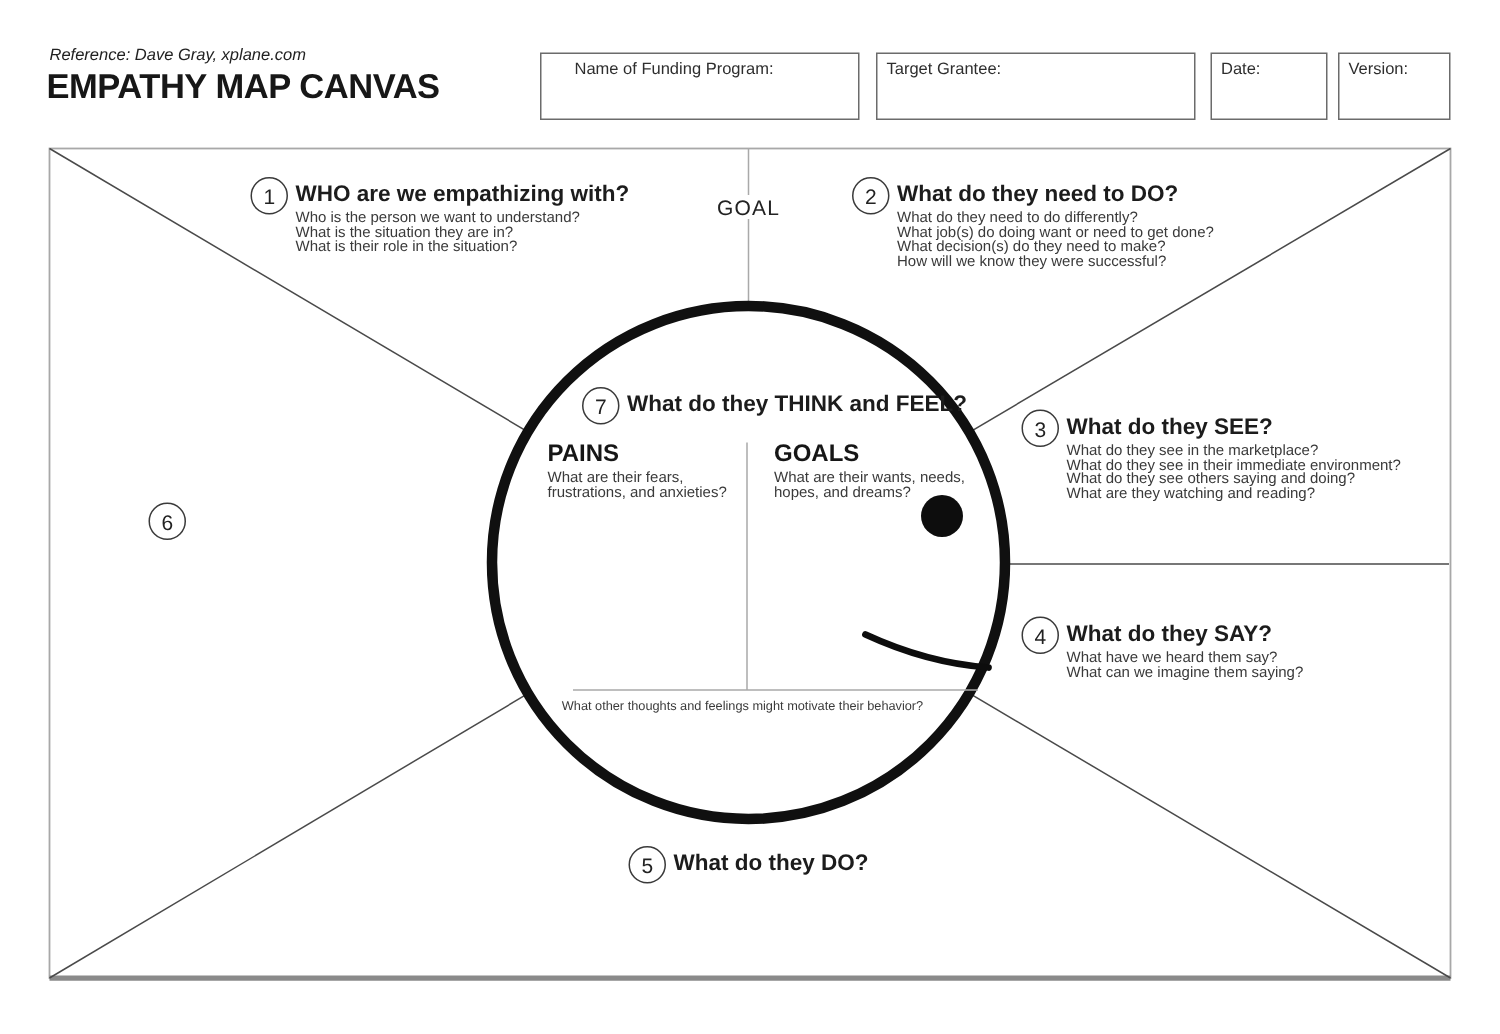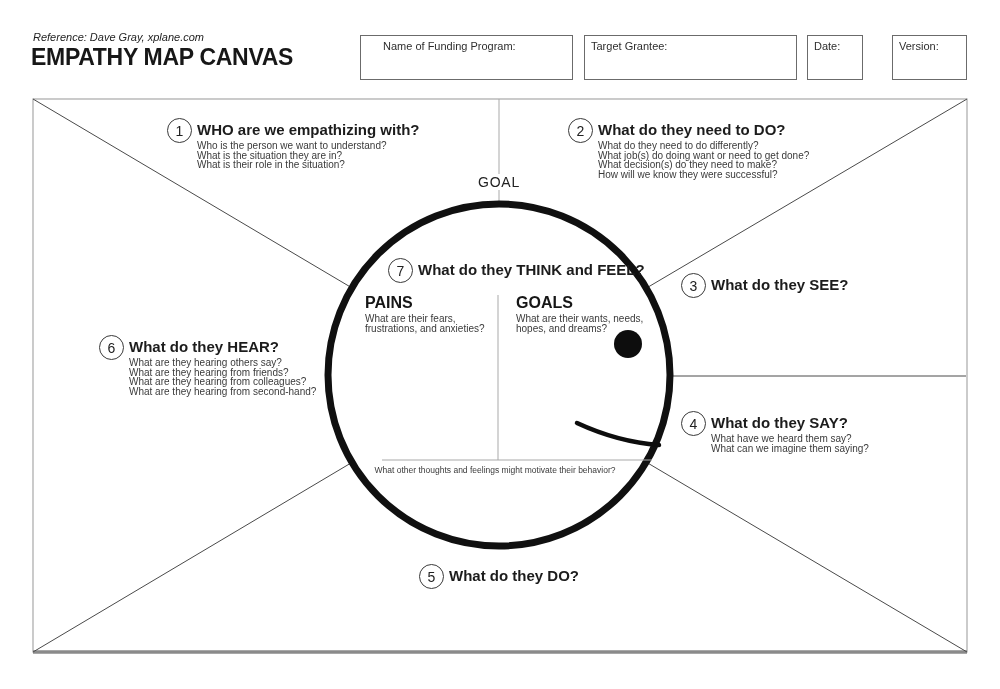--- a/index.html
+++ b/index.html
@@ -6,36 +6,36 @@
   .page{position:relative;width:1000px;height:689px;background:#fff;overflow:hidden;
         font-family:"Liberation Sans","DejaVu Sans",sans-serif;color:#1a1a1a;}
 
   
   .ref{position:absolute;left:33px;top:31px;font-size:11px;font-style:italic;color:#222;}
   .title{position:absolute;left:31px;top:44px;margin:0;font-size:23px;font-weight:bold;
          letter-spacing:-0.3px;color:#171717;}
   .field-box{position:absolute;top:35px;height:45px;border:1.2px solid #6b6b6b;background:#fff;box-sizing:border-box;}
   .fb1{left:360px;width:213px;padding-left:16px;}
   .fb2{left:584px;width:213px;}
-  .fb3{left:807px;width:56px;}
+  .fb3{left:807px;width:78px;}
   .fb4{left:892px;width:75px;}
   .fb-label{display:block;padding:4px 0 0 6px;font-size:11px;color:#2e2e2e;}
 
   
   .diagram{position:absolute;left:0;top:0;width:1000px;height:689px;}
   .frame{fill:none;stroke:#a8a8a8;stroke-width:1.2;}
   .bottom-border{stroke:#8a8a8a;stroke-width:3.5;}
   .soft{stroke:#a9a9a9;stroke-width:1;}
   .diag{stroke:#4a4a4a;stroke-width:1;}
   .head{fill:#ffffff;stroke:#101010;stroke-width:7;}
   .eye{fill:#0d0d0d;stroke:none;}
   .smile{fill:none;stroke:#0d0d0d;stroke-width:4.5;stroke-linecap:round;}
 
   .goal{position:absolute;left:474px;top:130px;width:50px;text-align:center;background:#fff;
-        font-size:14px;letter-spacing:0.8px;color:#222;margin-top:44px;}
+        font-size:14px;letter-spacing:0.8px;color:#222;}
 
   
   .section{position:absolute;display:flex;align-items:flex-start;gap:5px;}
   .num{flex:0 0 auto;width:23px;height:23px;border:1.5px solid #3a3a3a;border-radius:50%;
        display:flex;align-items:center;justify-content:center;font-size:14px;color:#222;background:#fff;}
   .sec-body{padding-top:0;}
   .sec-title{font-size:15px;font-weight:bold;color:#1c1c1c;white-space:nowrap;line-height:18px;padding-top:3px;}
   .sec-questions{margin-top:2px;}
   .q-line{font-size:10px;color:#3a3a3a;line-height:9.7px;white-space:nowrap;}
 
@@ -118,20 +118,26 @@
           <div class="q-line">What decision(s) do they need to make?</div>
           <div class="q-line">How will we know they were successful?</div>
         </div>
     </div>
   </div>
 
   <div class="section s3">
     <div class="num">3</div>
     <div class="sec-body">
       <div class="sec-title">What do they SEE?</div>
+      <div class="sec-questions">
+          <div class="q-line">What do they see in the marketplace?</div>
+          <div class="q-line">What do they see in their immediate environment?</div>
+          <div class="q-line">What do they see others saying and doing?</div>
+          <div class="q-line">What are they watching and reading?</div>
+        </div>
     </div>
   </div>
 
   <div class="section s4">
     <div class="num">4</div>
     <div class="sec-body">
       <div class="sec-title">What do they SAY?</div>
       <div class="sec-questions">
           <div class="q-line">What have we heard them say?</div>
           <div class="q-line">What can we imagine them saying?</div>
@@ -141,29 +147,20 @@
 
   <div class="section s5">
     <div class="num">5</div>
     <div class="sec-body">
       <div class="sec-title">What do they DO?</div>
     </div>
   </div>
 
   <div class="section s6">
     <div class="num">6</div>
-    <div class="sec-body">
-      <div class="sec-title">What do they HEAR?</div>
-      <div class="sec-questions">
-          <div class="q-line">What are they hearing others say?</div>
-          <div class="q-line">What are they hearing from friends?</div>
-          <div class="q-line">What are they hearing from colleagues?</div>
-          <div class="q-line">What are they hearing from second-hand?</div>
-        </div>
-    </div>
   </div>
 
   <div class="section s7">
     <div class="num">7</div>
     <div class="sec-body">
       <div class="sec-title">What do they THINK and FEEL?</div>
     </div>
   </div>
 
   <div class="mind-label pains-label">PAINS</div>

